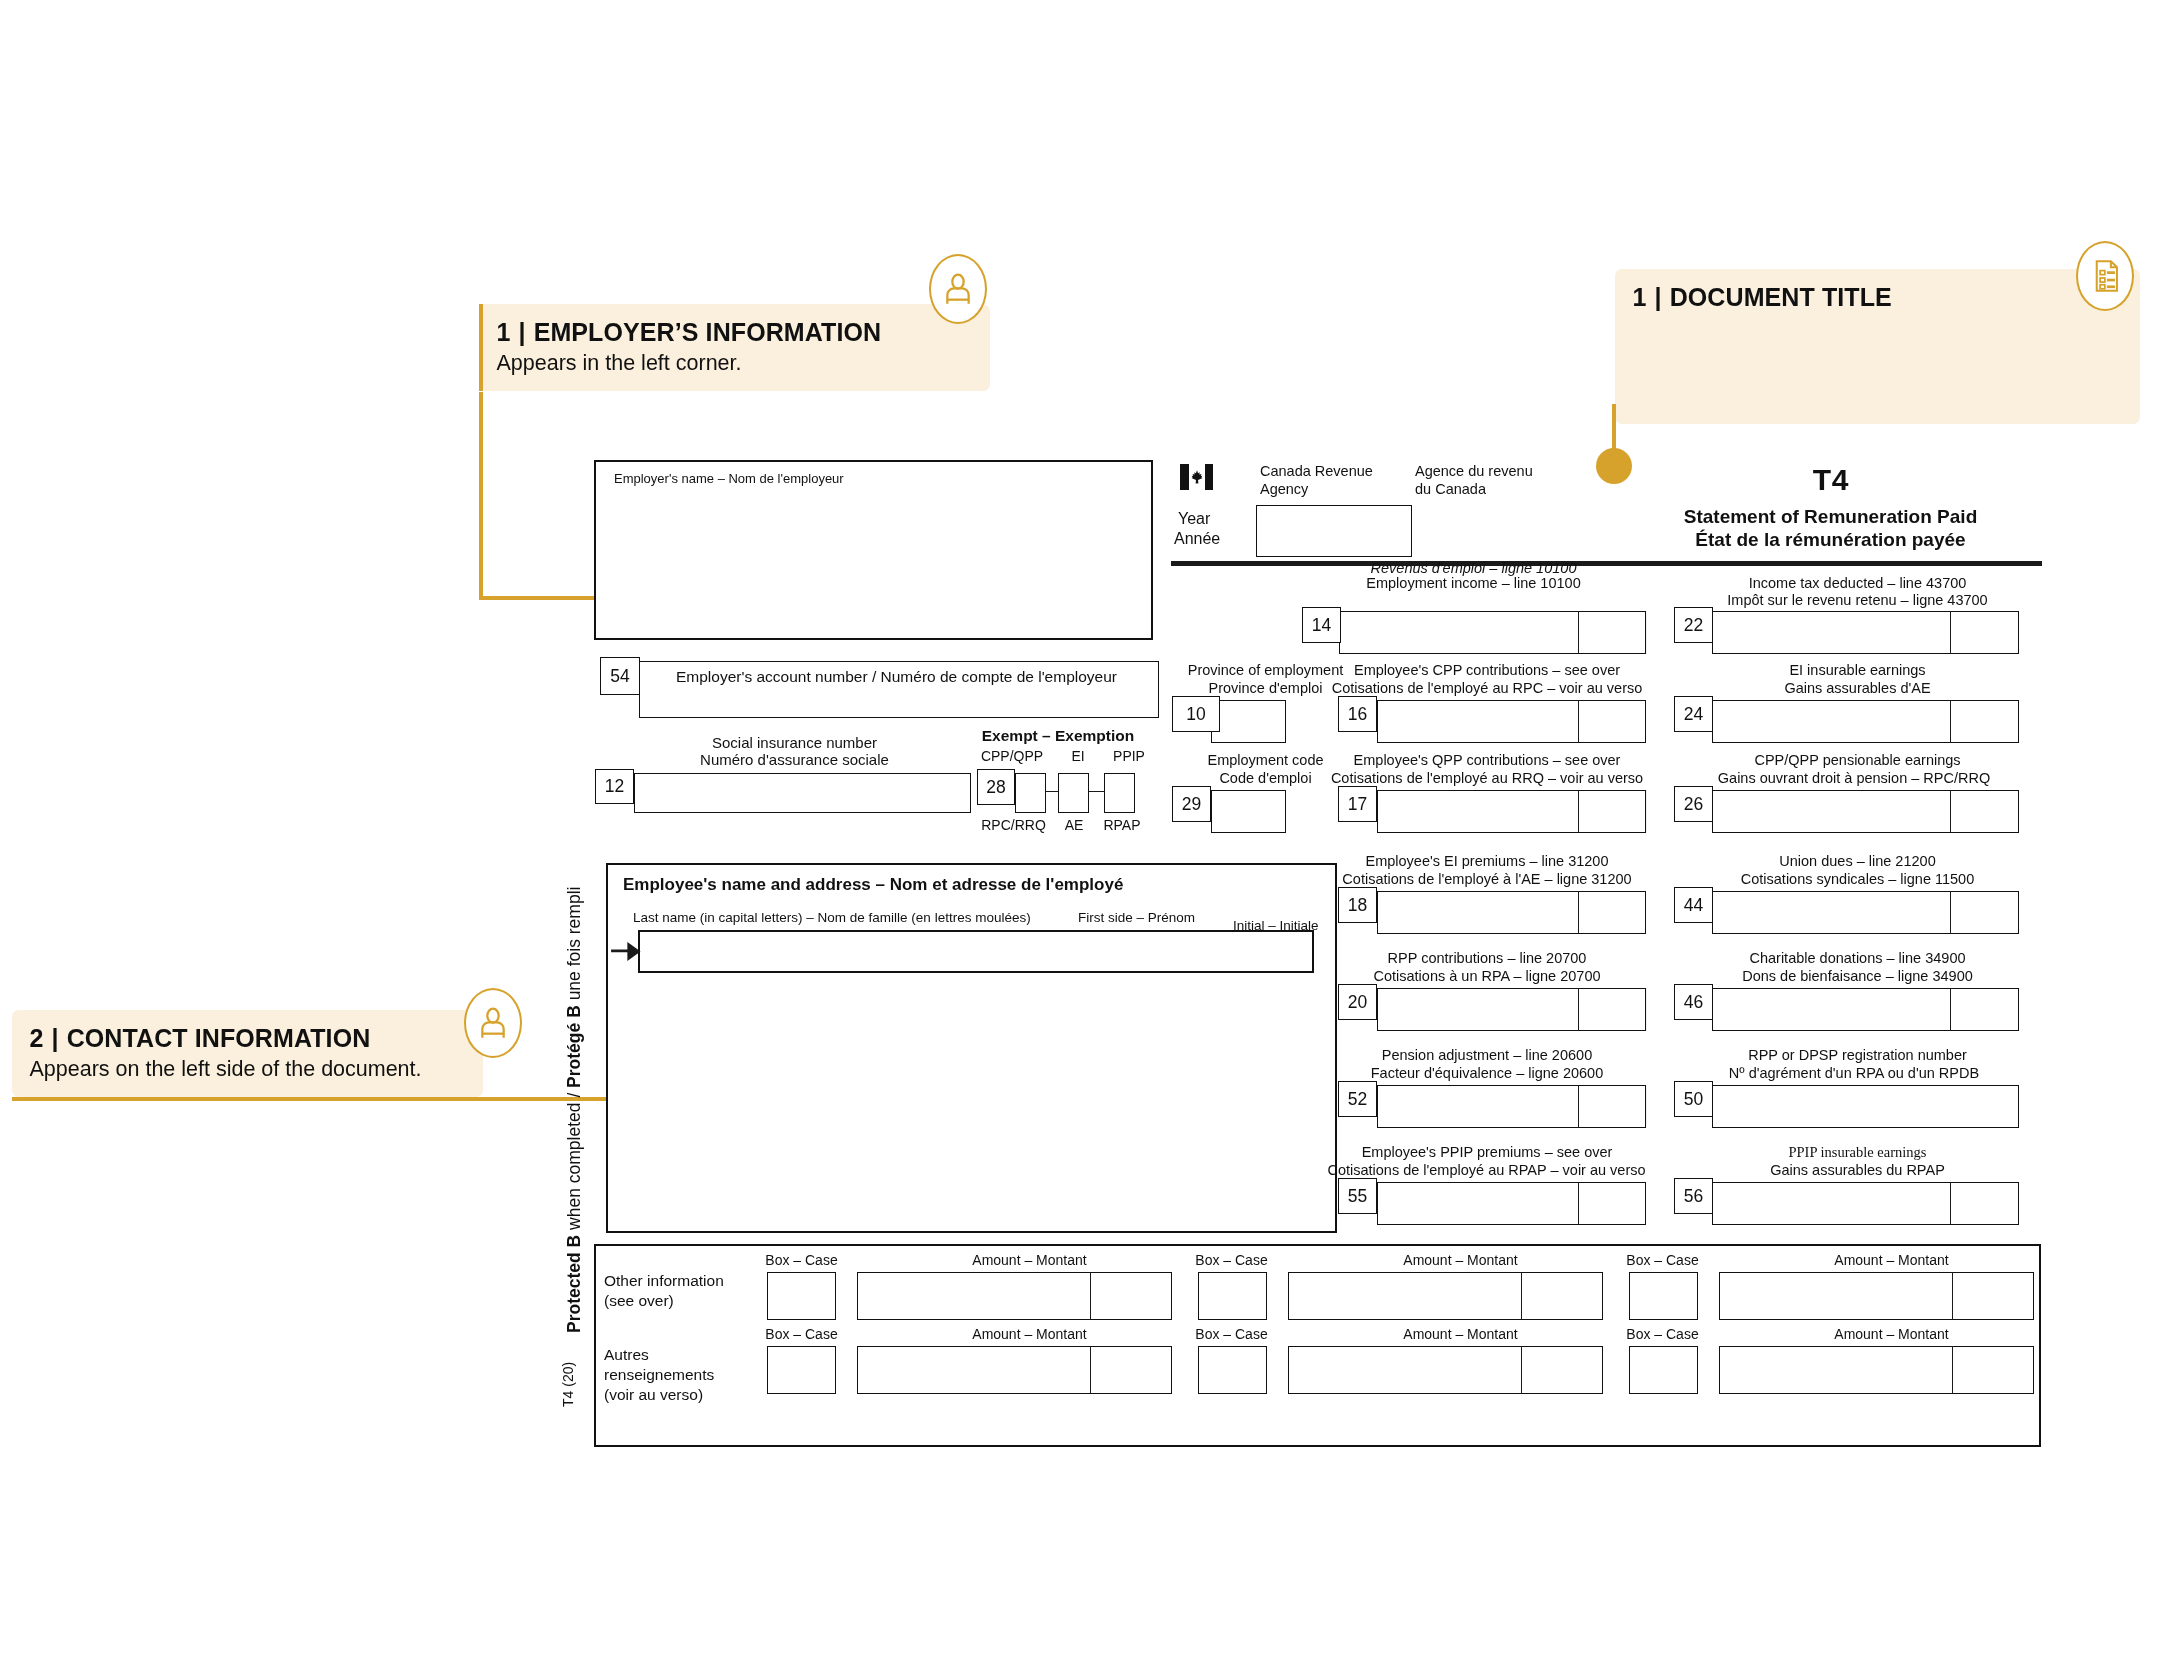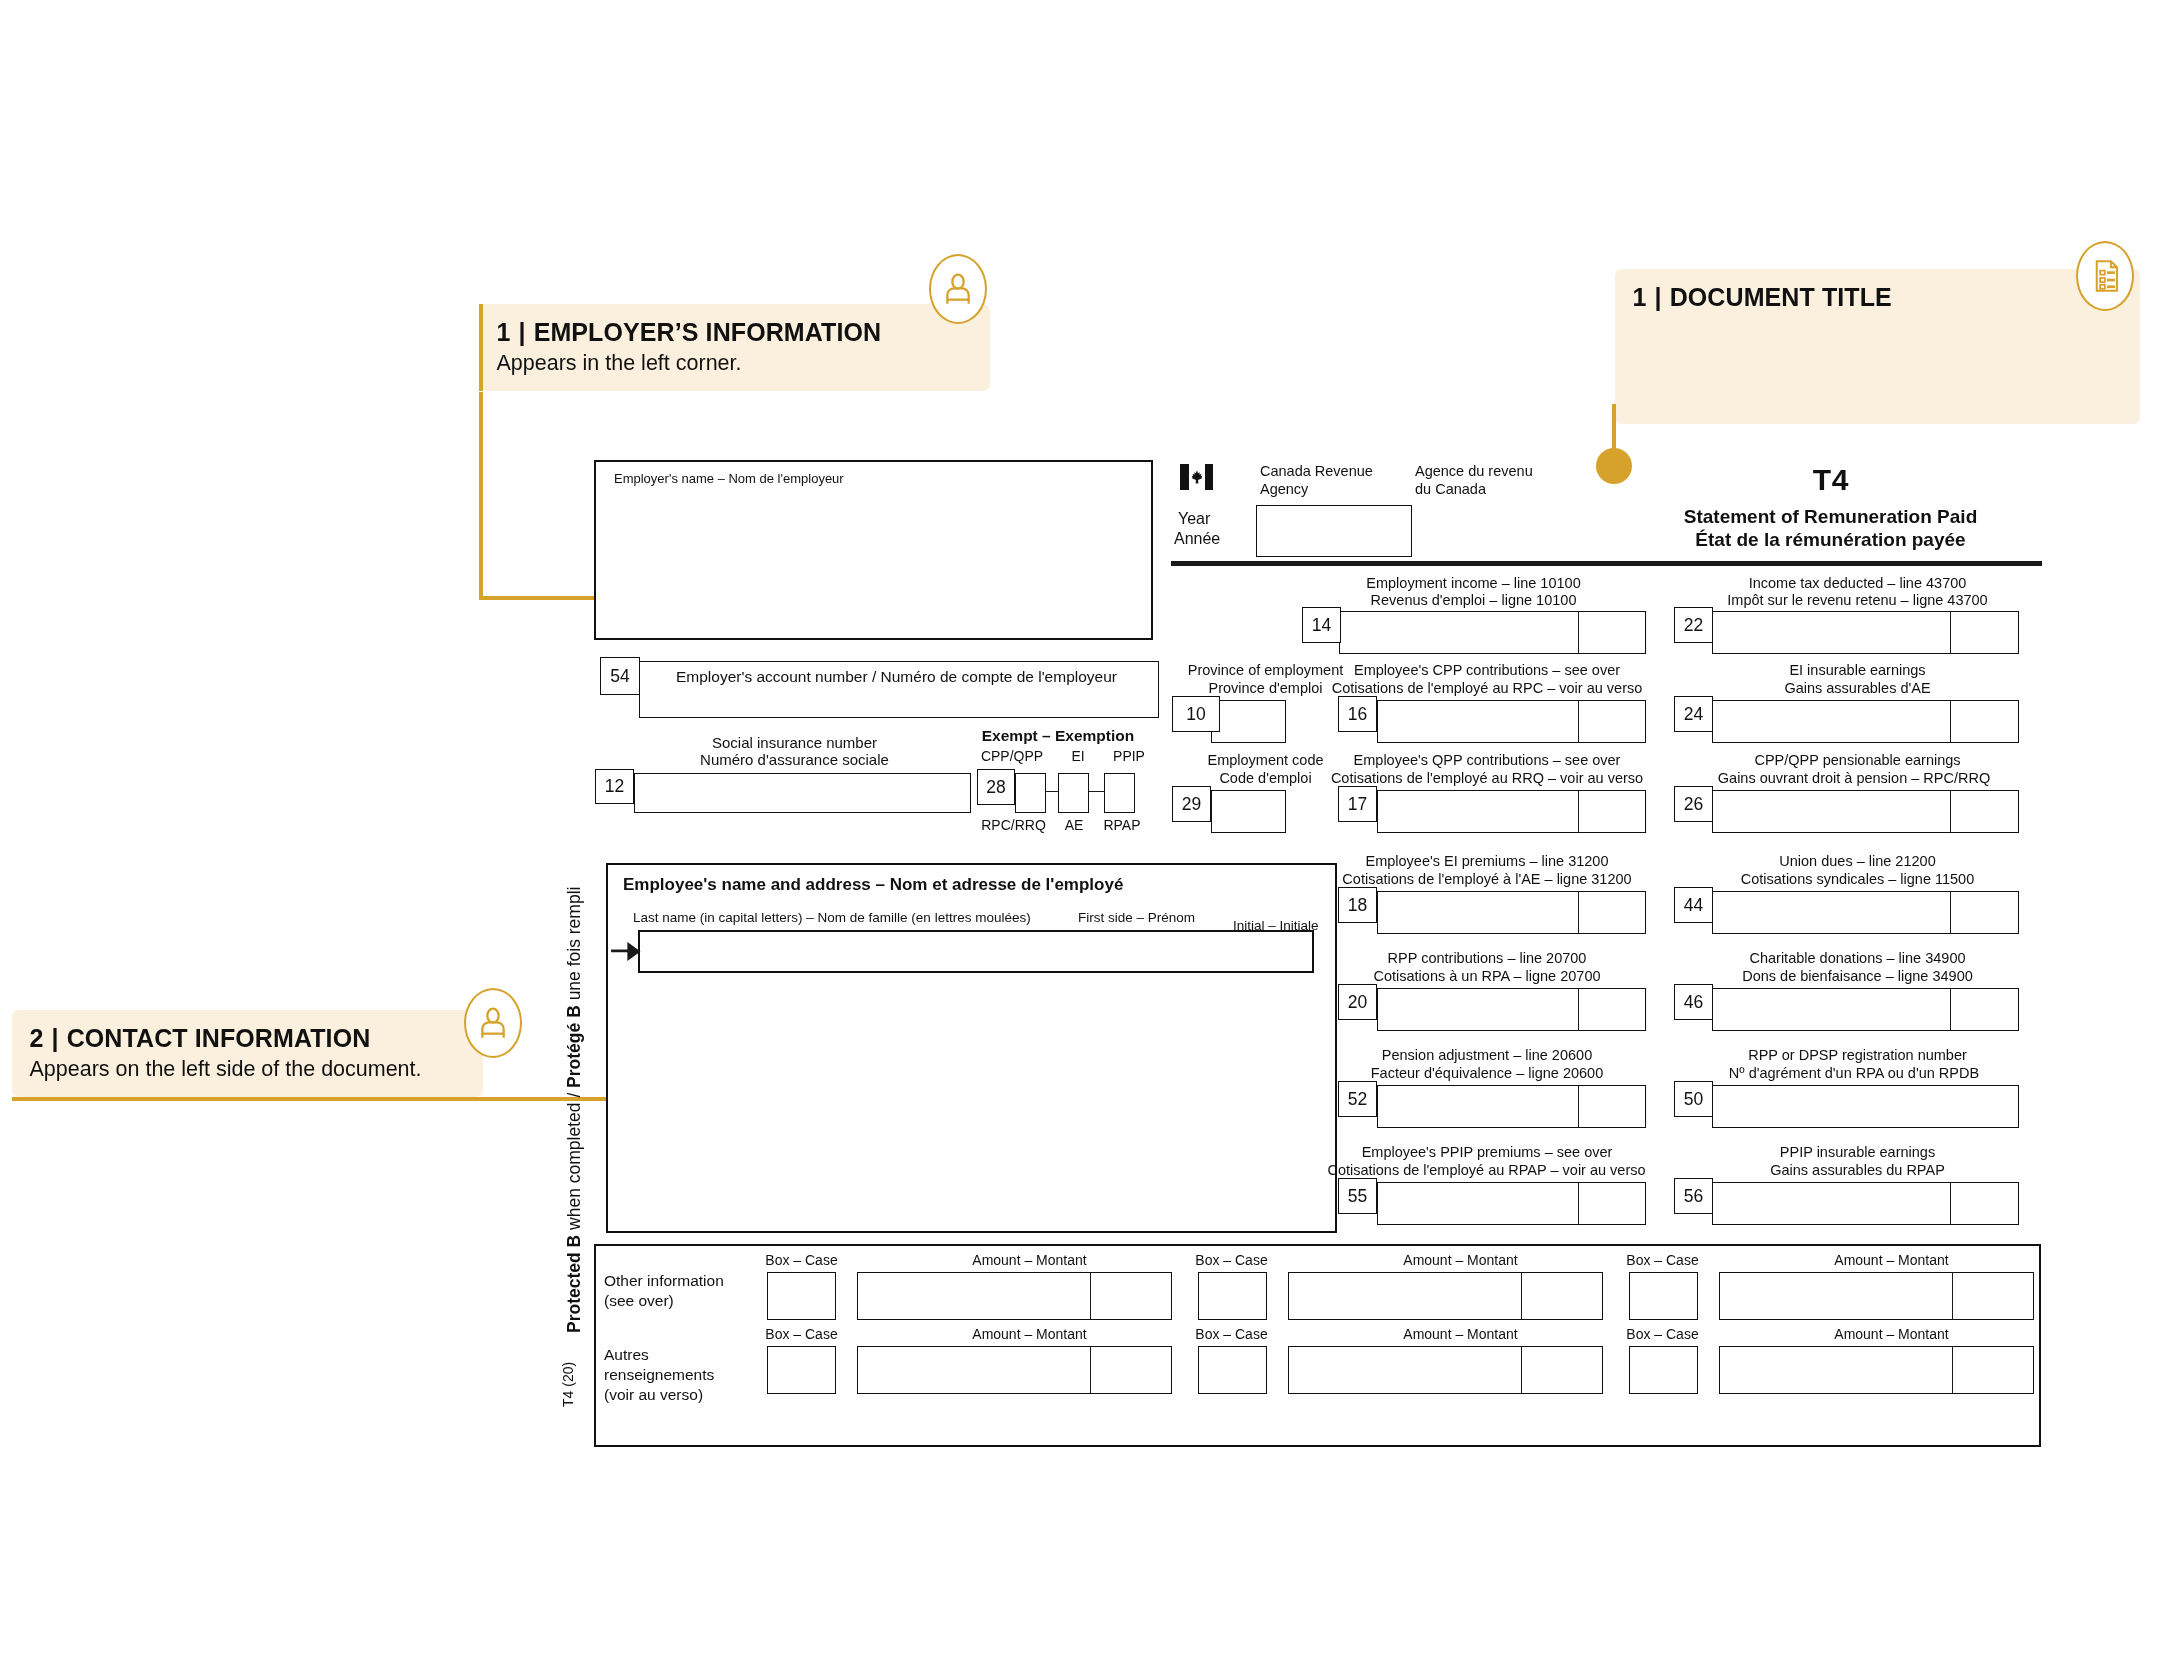--- a/index.html
+++ b/index.html
@@ -170,21 +170,21 @@
 <div class="lbl" style="left:1078px;top:910px;font-size:13.5px;">First side – Prénom</div>
 <div class="lbl" style="left:1233px;top:910px;font-size:13.5px;margin-top:8px;">Initial – Initiale</div>
 <div class="bx thick" style="left:638px;top:930px;width:676px;height:43px;"></div>
 <div style="position:absolute;left:611px;top:942px;">
   <svg width="30" height="19" viewBox="0 0 44 28">
       <path d="M0 13 H26 M26 4 L40 14 L26 24 Z" stroke="#1a1a1a" stroke-width="4" fill="#1a1a1a"></path>
     </svg>
 </div>
 
 <div class="lbl c" style="left:1265px;top:575px;width:417px;font-size:14.5px;">Employment income – line 10100</div>
-<div class="lbl c" style="left:1265px;top:592px;width:417px;font-size:14.5px;">Revenus d'emploi – ligne 10100</div>
+<div class="lbl c" style="left:1265px;top:560px;width:417px;font-size:14.5px;font-style:italic;">Revenus d'emploi – ligne 10100</div>
 <div class="shade" style="left:1578px;top:611px;width:69px;height:43px;"></div>
 <div class="bx" style="left:1339px;top:611px;width:307px;height:43px;"></div>
 <div class="rule" style="left:1578px;top:611px;width:1.3px;height:43px;"></div>
 <div class="tag" style="left:1302px;top:607px;width:39px;height:36px;">14</div>
 
 <div class="lbl c" style="left:1669px;top:575px;width:377px;font-size:14.5px;">Income tax deducted – line 43700</div>
 <div class="lbl c" style="left:1669px;top:592px;width:377px;font-size:14.5px;">Impôt sur le revenu retenu – ligne 43700</div>
 <div class="bx" style="left:1712px;top:611px;width:307px;height:43px;"></div>
 <div class="rule" style="left:1950px;top:611px;width:1.3px;height:43px;"></div>
 <div class="tag" style="left:1674px;top:607px;width:39px;height:36px;">22</div>
@@ -264,21 +264,21 @@
 <div class="lbl c" style="left:1662px;top:1065px;width:384px;font-size:14.5px;">Nº d'agrément d'un RPA ou d'un RPDB</div>
 <div class="bx" style="left:1712px;top:1085px;width:307px;height:43px;"></div>
 <div class="tag" style="left:1674px;top:1081px;width:39px;height:36px;">50</div>
 
 <div class="lbl c" style="left:1285px;top:1144px;width:404px;font-size:14.5px;">Employee's PPIP premiums – see over</div>
 <div class="lbl c" style="left:1279px;top:1162px;width:415px;font-size:14.5px;">Cotisations de l'employé au RPAP – voir au verso</div>
 <div class="bx" style="left:1377px;top:1182px;width:269px;height:43px;"></div>
 <div class="rule" style="left:1578px;top:1182px;width:1.3px;height:43px;"></div>
 <div class="tag" style="left:1338px;top:1178px;width:39px;height:36px;">55</div>
 
-<div class="lbl c" style="left:1669px;top:1144px;width:377px;font-size:14.5px;">PPIP insurable earnings</div>
+<div class="lbl c" style="left:1669px;top:1144px;width:377px;font-size:14.5px;font-family:Liberation Serif, serif;">PPIP insurable earnings</div>
 <div class="lbl c" style="left:1669px;top:1162px;width:377px;font-size:14.5px;">Gains assurables du RPAP</div>
 <div class="shade" style="left:1950px;top:1182px;width:69px;height:43px;"></div>
 <div class="bx" style="left:1712px;top:1182px;width:307px;height:43px;"></div>
 <div class="rule" style="left:1950px;top:1182px;width:1.3px;height:43px;"></div>
 <div class="tag" style="left:1674px;top:1178px;width:39px;height:36px;">56</div>
 
 <div class="bx thick" style="left:594px;top:1244px;width:1447px;height:203px;"></div>
 
 <div class="lbl" style="left:604px;top:1272px;font-size:15.5px;">Other information</div>
 <div class="lbl" style="left:604px;top:1292px;font-size:15.5px;">(see over)</div>

